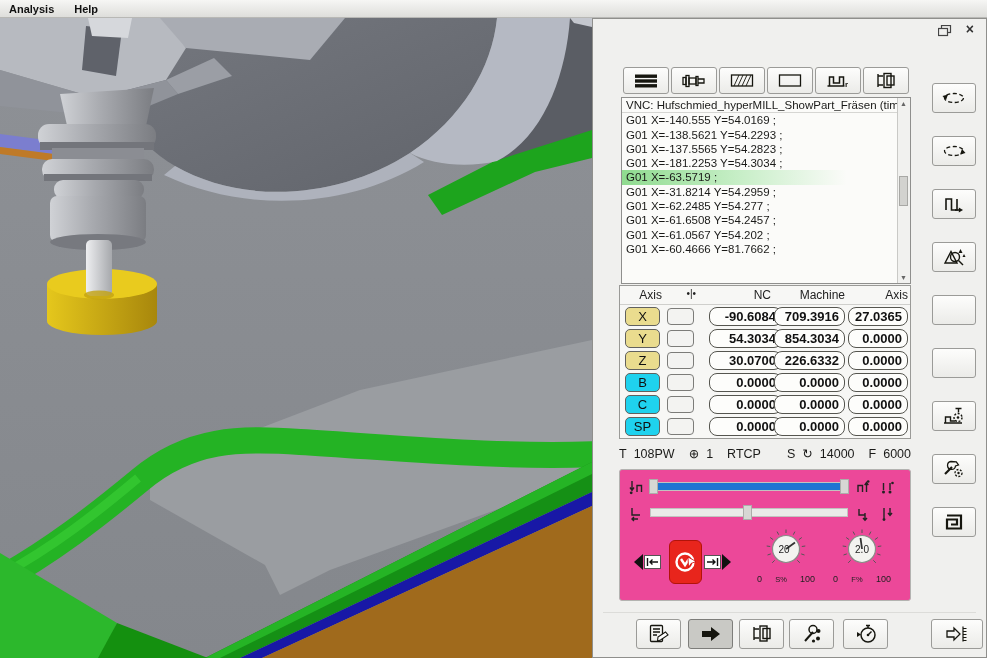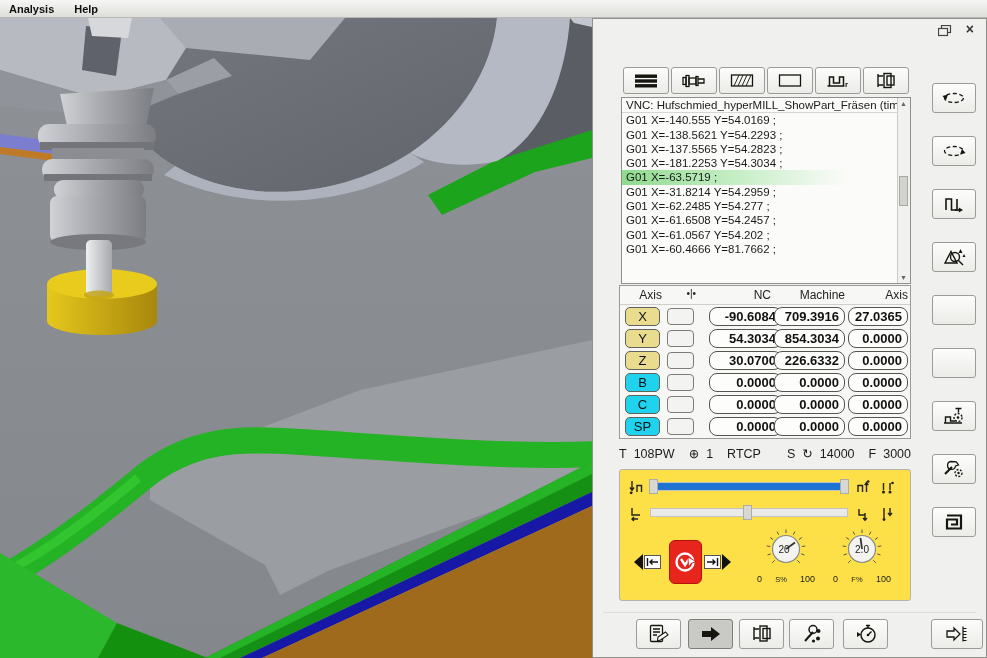--- a/index.html
+++ b/index.html
@@ -46,21 +46,21 @@
             border-radius:4px;background:#f3f3f1;box-sizing:border-box;}
   .val{position:absolute;top:1px;height:19px;border:1.5px solid #55554f;border-radius:8px;background:#fdfdfb;
        font-size:13px;font-weight:bold;color:#111;text-align:right;padding-right:5px;line-height:17px;box-sizing:border-box;}
   .val-nc{left:78px;width:73px;margin-left:11px;} .val-mach{left:154px;width:71px;} .val-delta{left:228px;width:60px;}
   
   .statusline{position:absolute;left:26px;top:426px;width:292px;height:17px;display:flex;align-items:center;
               font-size:12.5px;color:#1b1b19;}
   .statusline .sp6{width:7px;} .statusline .sp12{width:14px;} .statusline .grow{flex:1;}
   
   .groupbox{position:absolute;left:26px;top:450px;width:292px;height:132px;border:1px solid #b3b3b0;
-            border-radius:3px;background:#fde047;box-sizing:border-box;}
+            border-radius:3px;background:#ec4899;box-sizing:border-box;}
   .slicon{position:absolute;width:18px;height:18px;display:flex;align-items:center;justify-content:center;}
   .track{position:absolute;left:30px;width:198px;height:9px;background:#eaeae8;border:1px solid #c2c2bf;box-sizing:border-box;}
   .tfill{position:absolute;left:0;top:0;bottom:0;background:#1f74d2;}
   .handle{position:absolute;top:-4px;width:9px;height:15px;background:#d7d7d4;border:1px solid #adadaa;box-sizing:border-box;}
   .stepbtn{position:absolute;width:30px;height:21px;background:none;border:none;display:flex;align-items:center;}
   .redbtn{position:absolute;left:49px;top:70px;width:31px;height:42px;background:#e8251c;border:1px solid #b21309;
           border-radius:6px;display:flex;align-items:center;justify-content:center;}
   .dial{position:absolute;top:58px;width:58px;height:46px;}
   .dial-labels{position:absolute;top:104px;width:58px;display:flex;justify-content:space-between;align-items:flex-end;
                font-size:9px;color:#222;}
@@ -286,21 +286,21 @@
       <span>RTCP</span>
       <span class="grow"></span>
       <span>S</span>
         <span class="sp6"></span>
       <span>↻</span>
         <span class="sp6"></span>
       <span>14000</span>
         <span class="sp12"></span>
       <span>F</span>
         <span class="sp6"></span>
-      <span>3000</span>
+      <span>6000</span>
     </div>
 
     <div class="groupbox">
       <div class="slicon" style="left:7px;top:8px">
         <svg class="ic" width="16" height="17" viewBox="0 0 16 17">
             <g fill="none" stroke="#222" stroke-width="1.4">
               <path d="M4,2 v9 M2,8.5 L4,11.2 L6,8.5"></path>
               <path d="M9,13 V6.5 h4.5 V13"></path>
             </g>
             <circle cx="3.2" cy="13.8" r="1.4" fill="#222"></circle>

